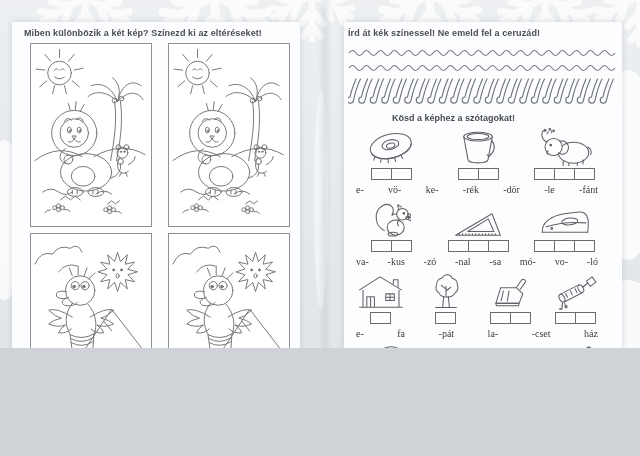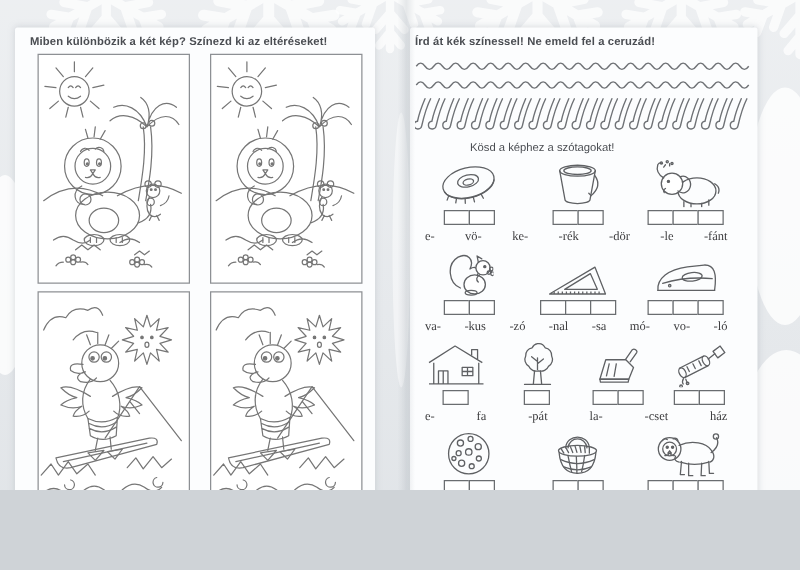--- a/index.html
+++ b/index.html
@@ -1,32 +1,32 @@
 <!DOCTYPE html>
 <html><head>
 <meta charset="utf-8">
 <style>
   html,body{margin:0;padding:0;background:#cfd3d7;}
-  .spread{position:relative;width:640px;height:392px;background:#e7eaed;overflow:hidden;
+  .spread{position:relative;width:640px;height:348px;background:#e7eaed;overflow:hidden;
           font-family:"Liberation Sans",sans-serif;}
   .spread::after{content:"";position:absolute;inset:0;pointer-events:none;
           background:linear-gradient(180deg,rgba(255,255,255,.25),rgba(190,196,202,.12));}
   
   .flake{position:absolute;opacity:.75;z-index:1;pointer-events:none;}
   .blob{position:absolute;background:rgba(255,255,255,.8);border-radius:50%;z-index:1;pointer-events:none;}
   .page{position:absolute;top:22px;height:402px;background:#fcfdfe;z-index:2;border-radius:2px;
         box-shadow:0 0 6px rgba(150,156,162,.35);}
   .page-left{left:12px;width:288px;}
-  .page-right{left:328px;width:278px;}
+  .page-right{left:344px;width:278px;}
   .gutter{position:absolute;left:318px;top:0;width:14px;height:456px;z-index:3;pointer-events:none;
         background:linear-gradient(90deg,rgba(175,182,188,0),rgba(175,182,188,.28) 50%,rgba(175,182,188,0));}
   .title{font-size:9px;font-weight:bold;color:#4a4d52;letter-spacing:.1px;}
   .lp-title{margin:6px 0 0 12px;}
   .rp-title{margin:6px 0 0 4px;}
-  .section-title{font-size:9px;font-weight:normal;color:#4a4d52;margin:8px 0 0 4px;padding-left:44px;}
+  .section-title{font-size:9px;font-weight:bold;color:#4a4d52;margin:8px 0 0 4px;padding-left:44px;}
   .panel{position:absolute;width:120px;height:182px;border:1px solid #8d9094;background:#fff;}
   .panel svg{display:block;}
   .p1{left:18px;top:21px;} .p2{left:156px;top:21px;}
   .p3{left:18px;top:211px;} .p4{left:156px;top:211px;}
   .trace{display:block;margin:8px 0 0 4px;}
   .trace.w2{margin-top:3px;}
   .trace.loops{margin-top:4px;}
   .prow{display:flex;padding:0 14px 0 4px;margin-top:5px;}
   .pcol{flex:1;display:flex;flex-direction:column;align-items:center;justify-content:flex-end;height:52px;}
   .boxrow{display:flex;margin-top:2px;}

